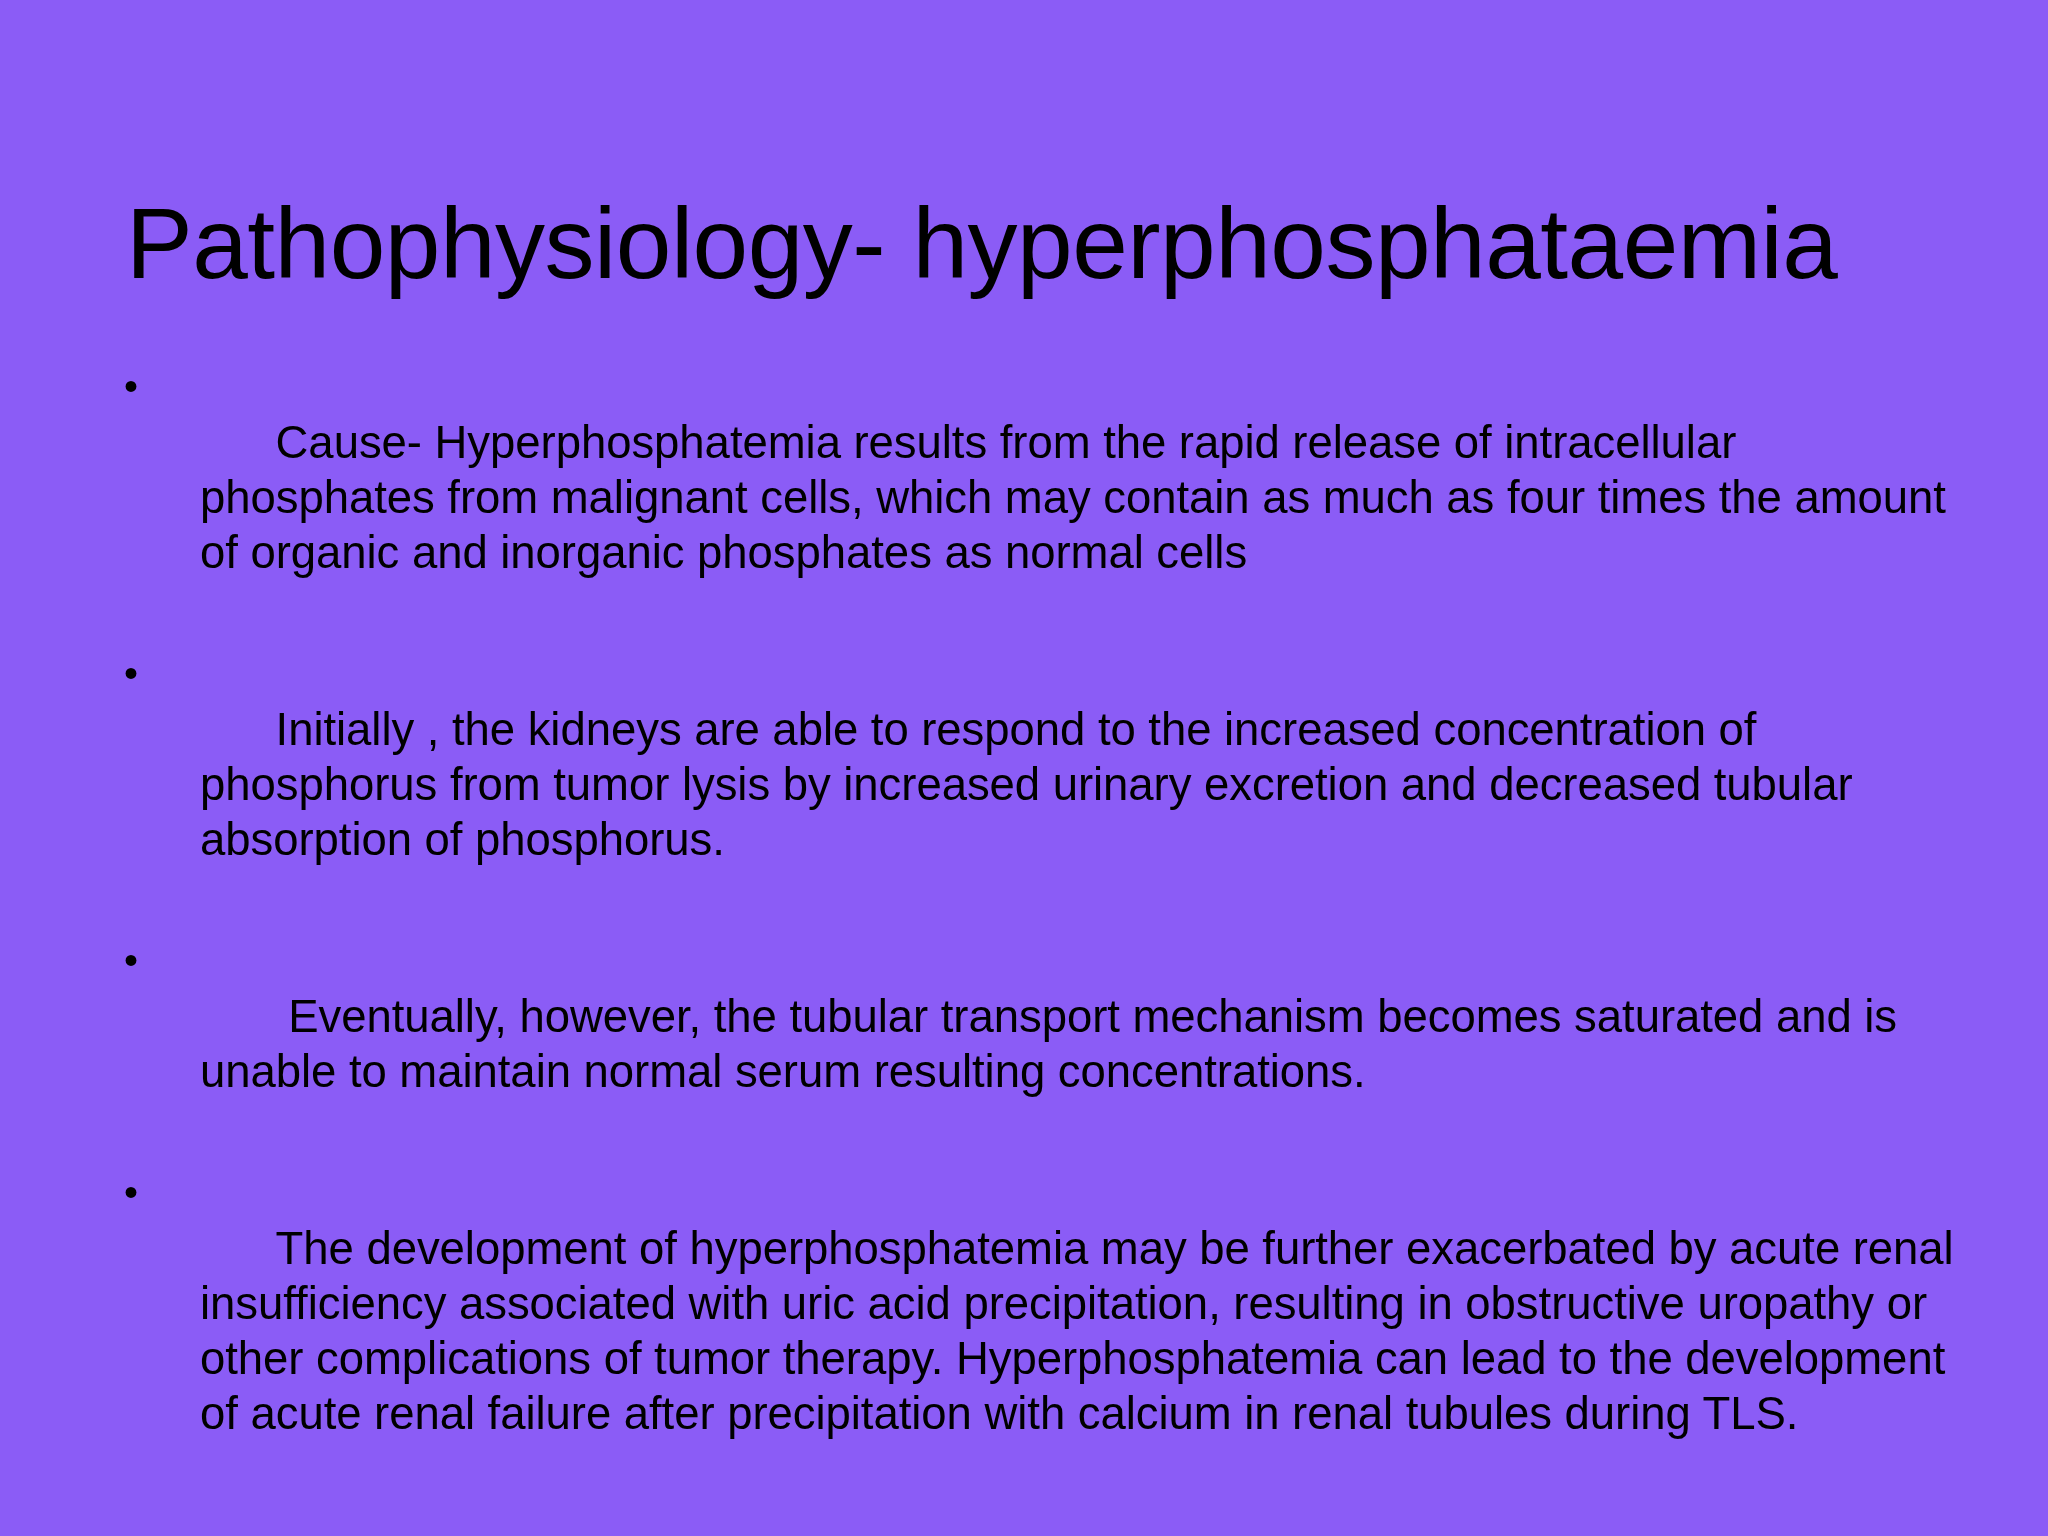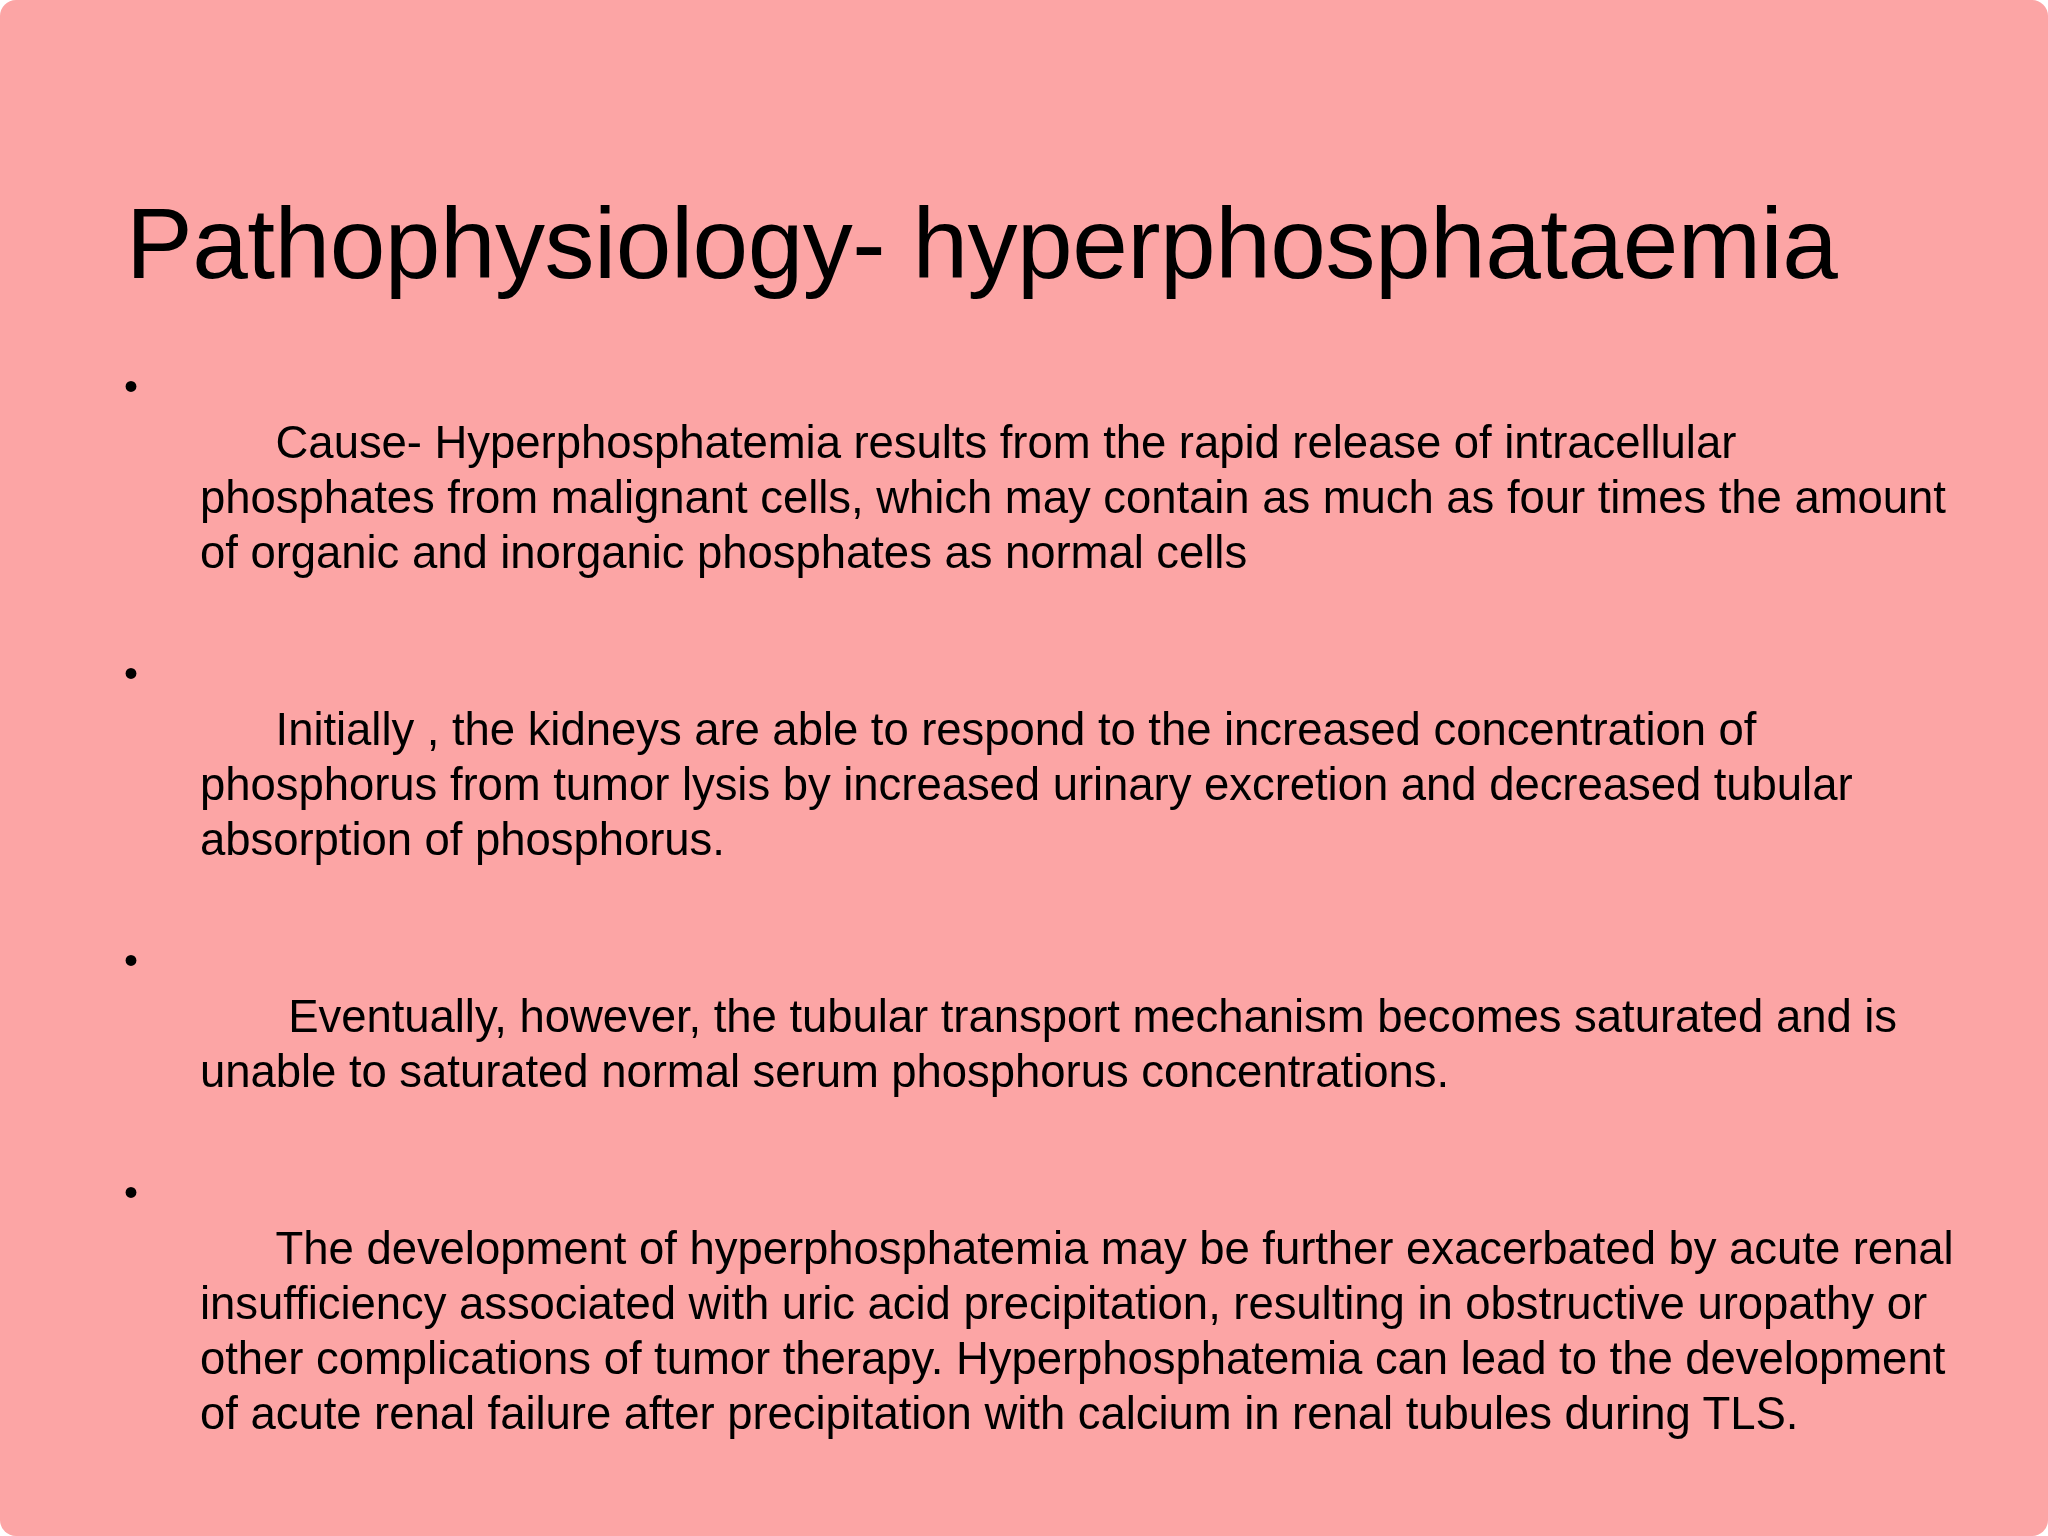--- a/index.html
+++ b/index.html
@@ -79,36 +79,36 @@
   }
 
   .bullet-text {
     display: inline;
     margin-top: 20px;
   }
 </style>
 </head>
 <body style="background: rgb(255, 255, 255); color: rgb(0, 0, 0);">
 
-<div class="slide" style="background: #fca5a5; border-radius: 16px;">
+<div class="slide" style="background: #8b5cf6;">
 
   <h1 class="slide-title">Pathophysiology- hyperphosphataemia</h1>
 
   <div class="body-block">
 
     <div class="bullet-item">
       <span class="bullet-marker">•</span><span class="bullet-text">Cause- Hyperphosphatemia results from the rapid release of intracellular phosphates from malignant cells, which may contain as much as four times the amount of organic and inorganic phosphates as normal cells</span>
     </div>
 
     <div class="bullet-item">
       <span class="bullet-marker">•</span><span class="bullet-text">Initially , the kidneys are able to respond to the increased concentration of phosphorus from tumor lysis by increased urinary excretion and decreased tubular absorption of phosphorus.</span>
     </div>
 
     <div class="bullet-item">
-      <span class="bullet-marker">•</span><span class="bullet-text"> Eventually, however, the tubular transport mechanism becomes saturated and is unable to saturated normal serum phosphorus concentrations.</span>
+      <span class="bullet-marker">•</span><span class="bullet-text"> Eventually, however, the tubular transport mechanism becomes saturated and is unable to maintain normal serum resulting concentrations.</span>
     </div>
 
     <div class="bullet-item">
       <span class="bullet-marker">•</span><span class="bullet-text">The development of hyperphosphatemia may be further exacerbated by acute renal insufficiency associated with uric acid precipitation, resulting in obstructive uropathy or other complications of tumor therapy. Hyperphosphatemia can lead to the development of acute renal failure after precipitation with calcium in renal tubules during TLS.</span>
     </div>
 
   </div>
 
 </div>
 

